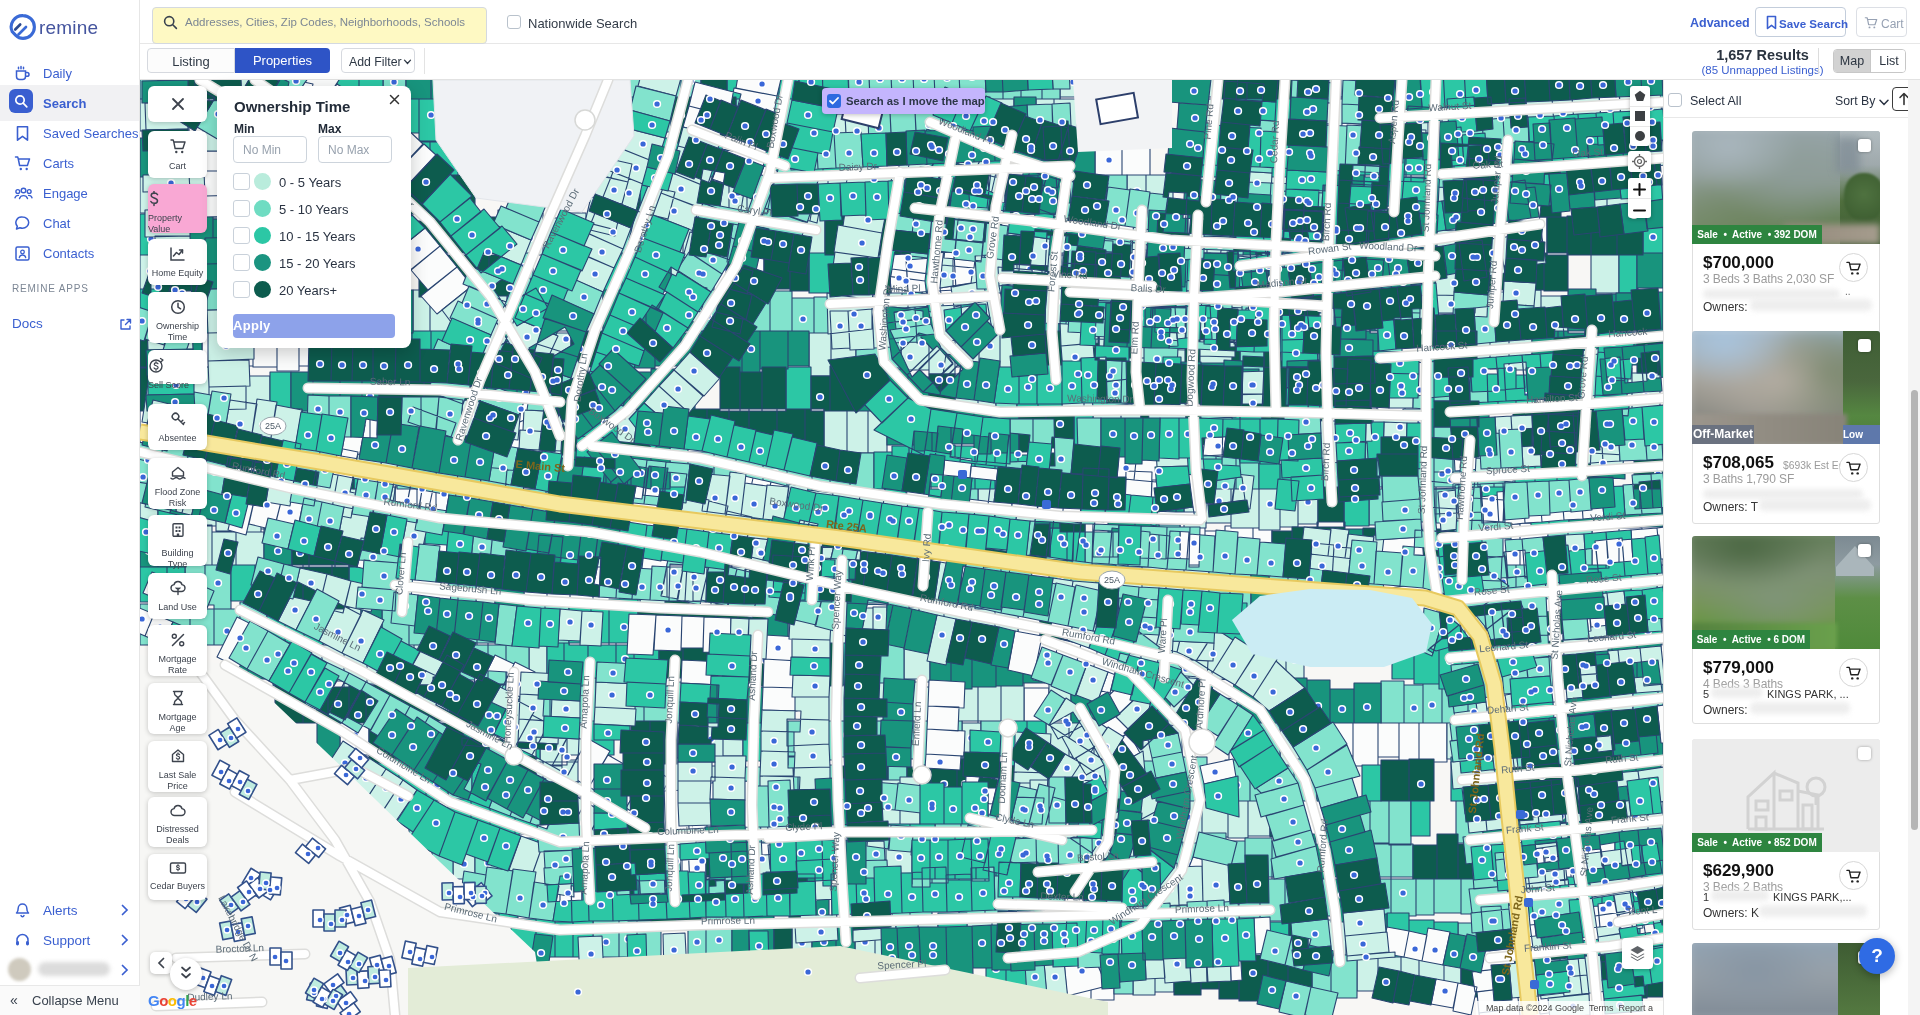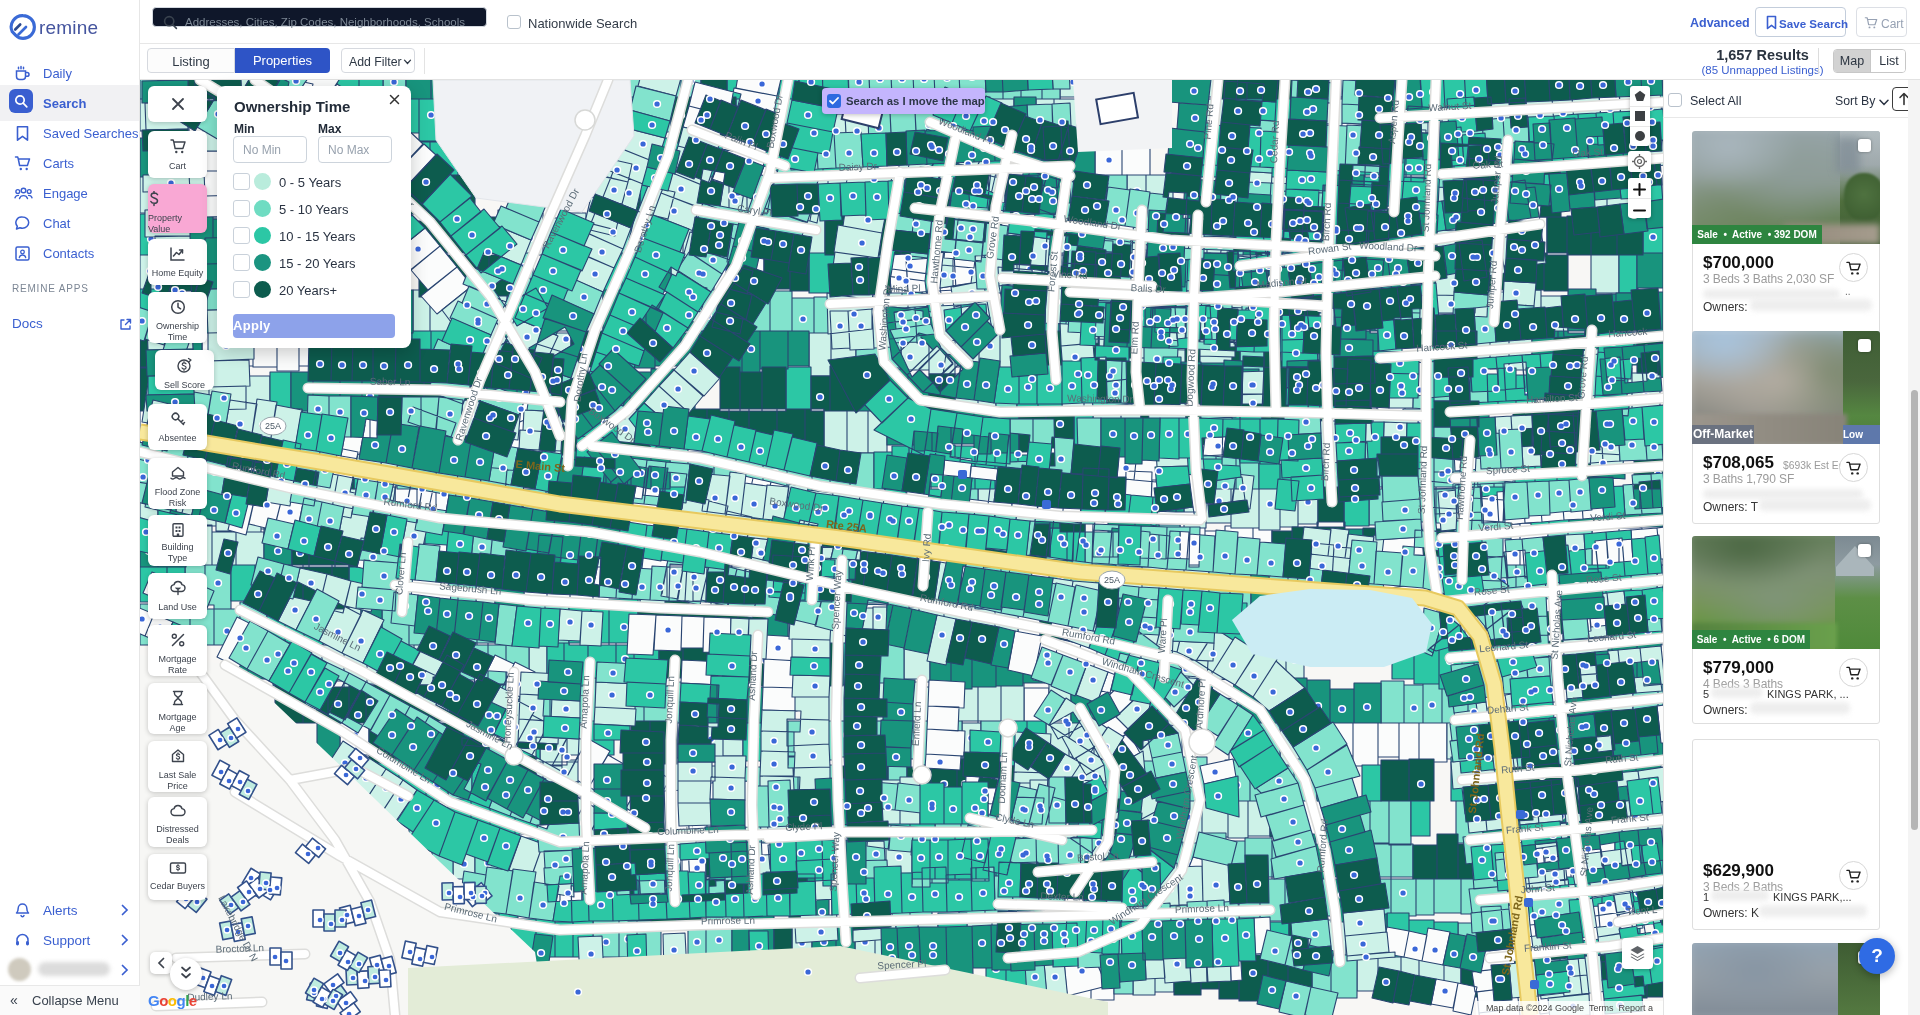--- a/index.html
+++ b/index.html
@@ -88,21 +88,21 @@
 <svg class="abs" style="left:121px;top:964px" width="8" height="12" viewBox="0 0 8 12">
     <path d="M1.5 1.5 6 6l-4.5 4.5" fill="none" stroke="#3a5fd0" stroke-width="1.7" stroke-linecap="round"></path>
   </svg>
 
 <div class="abs" style="left:0;top:985px;width:140px;height:30px;background:#fafafa;border-top:1px solid #e8e8e8"></div>
 <span class="abs" style="left:10px;top:992px;font-size:14px;color:#39424e">«</span>
 <span class="abs" style="left:32px;top:993px;font-size:13px;color:#39424e">Collapse Menu</span>
 
 <div class="abs" style="left:140px;top:0;width:1780px;height:44px;background:#fff;border-bottom:1px solid #e7e7e7"></div>
 
-<div class="abs" style="left:152px;top:7px;width:335px;height:20px;border:1px solid #d4d9e0;border-radius:4px;background:#0f172a">
+<div class="abs" style="left:152px;top:7px;width:335px;height:37px;border:1px solid #d4d9e0;border-radius:4px;background:#fef9c3">
   <svg class="abs" style="left:10px;top:7px" width="15" height="15" viewBox="0 0 15 15">
       <circle cx="6.2" cy="6.2" r="4.6" fill="none" stroke="#39424e" stroke-width="1.6"></circle>
       <line x1="9.8" y1="9.8" x2="13.4" y2="13.4" stroke="#39424e" stroke-width="1.6" stroke-linecap="round"></line>
     </svg>
   <span class="abs" style="left:32px;top:8px;font-size:11.5px;color:#7c8794;white-space:nowrap">Addresses, Cities, Zip Codes, Neighborhoods, Schools</span>
 </div>
 
 <div class="abs" style="left:507px;top:15px;width:14px;height:14px;border:1.5px solid #b9c2cc;border-radius:3px;background:#fff"></div>
 <span class="abs" style="left:528px;top:16px;font-size:13px;color:#333c48">Nationwide Search</span>
 
@@ -612,21 +612,21 @@
       </svg></div>
     <div style="font-size:9px;line-height:10.5px;margin-top:2px;white-space:nowrap">Home Equity</div>
   </div>
 <div style="position:absolute;width:59px;background:#fff;border-radius:6px;box-shadow:0 1px 5px rgba(0,0,0,.22);text-align:center;color:#3d434d;left:148px;top:292px;height:51px">
     <div style="margin-top:7px"><svg width="16" height="16" viewBox="0 0 16 16">
         <circle cx="8" cy="8" r="6.3" fill="none" stroke="#3d434d" stroke-width="1.5"></circle>
         <path d="M8 4.2V8l2.6 1.8" fill="none" stroke="#3d434d" stroke-width="1.5" stroke-linecap="round"></path>
       </svg></div>
     <div style="font-size:9px;line-height:10.5px;margin-top:2px;white-space:nowrap">Ownership<br>Time</div>
   </div>
-<div style="position:absolute;width:59px;background:#fff;border-radius:6px;box-shadow:0 1px 5px rgba(0,0,0,.22);text-align:center;color:#3d434d;left:155px;top:350px;height:40px">
+<div style="position:absolute;width:59px;background:#fff;border-radius:6px;box-shadow:0 1px 5px rgba(0,0,0,.22);text-align:left;color:#3d434d;left:148px;top:350px;height:34px">
     <div style="margin-top:7px"><svg width="17" height="17" viewBox="0 0 17 17">
         <circle cx="8" cy="9" r="6" fill="none" stroke="#3d434d" stroke-width="1.4"></circle>
         <path d="M10 6.8c-.3-.6-1-1-1.9-1-1.1 0-1.9.6-1.9 1.5 0 1.8 3.9 1.2 3.9 3.1 0 1-.9 1.6-2 1.6-1 0-1.7-.4-2-1.1M8 4.7V6M8 12v1.3" fill="none" stroke="#3d434d" stroke-width="1.2" stroke-linecap="round"></path>
         <path d="M12.5 1.5 15 3l-2 1.8" fill="none" stroke="#3d434d" stroke-width="1.3" stroke-linecap="round" stroke-linejoin="round"></path>
       </svg></div>
     <div style="font-size:9px;line-height:10.5px;margin-top:2px;white-space:nowrap">Sell Score</div>
   </div>
 <div style="position:absolute;width:59px;background:#fff;border-radius:6px;box-shadow:0 1px 5px rgba(0,0,0,.22);text-align:center;color:#3d434d;left:148px;top:404px;height:46px">
     <div style="margin-top:7px"><svg width="16" height="16" viewBox="0 0 16 16">
         <circle cx="5.5" cy="5.5" r="3.2" fill="none" stroke="#3d434d" stroke-width="1.5" transform="rotate(-45 5.5 5.5)"></circle>
@@ -639,21 +639,21 @@
         <path d="m3.5 7 5.5-4.5L14.5 7v4h-11z" fill="none" stroke="#3d434d" stroke-width="1.4" stroke-linejoin="round"></path>
         <path d="M2 13.2c1.2 1 2.3 1 3.5 0s2.3-1 3.5 0 2.3 1 3.5 0 2.3-1 3.5 0" fill="none" stroke="#3d434d" stroke-width="1.4" stroke-linecap="round"></path>
       </svg></div>
     <div style="font-size:9px;line-height:10.5px;margin-top:2px;white-space:nowrap">Flood Zone<br>Risk</div>
   </div>
 <div style="position:absolute;width:59px;background:#fff;border-radius:6px;box-shadow:0 1px 5px rgba(0,0,0,.22);text-align:center;color:#3d434d;left:148px;top:515px;height:51px">
     <div style="margin-top:7px"><svg width="14" height="16" viewBox="0 0 14 16">
         <rect x="2" y="1.8" width="10" height="12.4" rx="1" fill="none" stroke="#3d434d" stroke-width="1.4"></rect>
         <path d="M4.5 4.5h2v2h-2zM7.5 4.5h2v2h-2zM4.5 8h2v2h-2zM7.5 8h2v2h-2zM5.8 11.5h2.4v2.7H5.8z" fill="#3d434d"></path>
       </svg></div>
-    <div style="font-size:9px;line-height:10.5px;margin-top:0;white-space:nowrap">Building<br>Type</div>
+    <div style="font-size:9px;line-height:10.5px;margin-top:6px;white-space:nowrap">Building<br>Type</div>
   </div>
 <div style="position:absolute;width:59px;background:#fff;border-radius:6px;box-shadow:0 1px 5px rgba(0,0,0,.22);text-align:center;color:#3d434d;left:148px;top:573px;height:46px">
     <div style="margin-top:7px"><svg width="18" height="16" viewBox="0 0 18 16">
         <path d="M9 1.5c2 0 3.6 1.3 3.9 3.1 1.8.2 3.1 1.6 3.1 3.4 0 1.9-1.6 3.5-3.6 3.5H5.6C3.6 11.5 2 9.9 2 8c0-1.8 1.3-3.2 3.1-3.4C5.4 2.8 7 1.5 9 1.5z" fill="none" stroke="#3d434d" stroke-width="1.4" stroke-linejoin="round"></path>
         <path d="M9 8v6.5M9 9.5 7 8M9 9.5l2-1.5" fill="none" stroke="#3d434d" stroke-width="1.4" stroke-linecap="round"></path>
       </svg></div>
     <div style="font-size:9px;line-height:10.5px;margin-top:2px;white-space:nowrap">Land Use</div>
   </div>
 <div style="position:absolute;width:59px;background:#fff;border-radius:6px;box-shadow:0 1px 5px rgba(0,0,0,.22);text-align:center;color:#3d434d;left:148px;top:625px;height:51px">
     <div style="margin-top:7px"><svg width="16" height="16" viewBox="0 0 16 16">
@@ -852,20 +852,36 @@
       </svg>
     </div>
     <div style="position:absolute;left:10px;top:140px;font-size:12px;color:#9b9b9b;letter-spacing:-.1px">4 Beds 3 Baths</div>
     <div style="position:absolute;left:10px;top:151px;font-size:11px;color:#333">5</div>
     <div style="position:absolute;left:18px;top:150px;width:52px;height:11px;background:#ececec;border-radius:5px;filter:blur(2.5px);opacity:0.9"></div>
     <span style="position:absolute;left:74px;top:151px;font-size:11px;color:#333">KINGS PARK, ...</span>
     <div style="position:absolute;left:10px;top:166px;font-size:12px;color:#333">Owners:</div>
     <div style="position:absolute;left:57px;top:165px;width:100px;height:12px;background:#ececec;border-radius:5px;filter:blur(2.5px);opacity:0.9"></div>
   </div>
 <div class="abs" style="left:1692px;top:739px;width:188px;height:191px;background:#fff;border:1px solid #dedede;border-radius:3px">
+    <div style="position:absolute;left:-1px;top:-1px;width:188px;height:113px;border-radius:3px 3px 0 0;overflow:hidden">
+      <div style="position:absolute;inset:0;background:#ececec"></div>
+      <svg style="position:absolute;left:48px;top:22px" width="92" height="70" viewBox="0 0 92 70">
+        <g fill="none" stroke="#d2d2d2" stroke-width="3">
+          <path d="M8 68V36L34 12v56M34 12l24 10v46M8 68h76M58 30l20 4v34"></path>
+          <rect x="16" y="40" width="12" height="9"></rect>
+          <rect x="40" y="30" width="12" height="9"></rect>
+          <rect x="16" y="56" width="10" height="12"></rect>
+          <rect x="63" y="44" width="9" height="24"></rect>
+          <circle cx="76" cy="26" r="9"></circle>
+          <path d="M76 35v9"></path>
+        </g>
+      </svg>
+      <div style="position:absolute;right:9px;top:8px;width:13px;height:13px;background:#fff;border-radius:3px;box-shadow:0 0 3px rgba(0,0,0,.35)"></div>
+      <div style="position:absolute;left:0px;bottom:0;height:19px;width:130px;background:#2e8540;color:#fff;font-size:10px;font-weight:bold;line-height:19px;white-space:nowrap;text-align:center">Sale &nbsp;•&nbsp; Active &nbsp;• 852 DOM</div>
+    </div>
     <div style="position:absolute;left:10px;top:121px;font-size:17px;font-weight:bold;color:#111">$629,900</div>
     <div style="position:absolute;right:11px;top:121px;width:29px;height:29px;border:1px solid #d7d7d7;border-radius:50%;background:#fff">
       <svg style="position:absolute;left:6px;top:7px" width="16" height="15" viewBox="0 0 17 16">
         <path d="M1 1.5h2.4l.5 1.8m0 0 1.3 6h7.6l2.2-6zM5.2 3.3H15" fill="none" stroke="#222" stroke-width="1.5" stroke-linejoin="round" stroke-linecap="round"></path>
         <circle cx="6.6" cy="13.2" r="1.3" fill="#222"></circle>
         <circle cx="12.4" cy="13.2" r="1.3" fill="#222"></circle>
       </svg>
     </div>
     <div style="position:absolute;left:10px;top:140px;font-size:12px;color:#9b9b9b;letter-spacing:-.1px">3 Beds 2 Baths</div>
     <div style="position:absolute;left:10px;top:151px;font-size:11px;color:#333">1</div>

